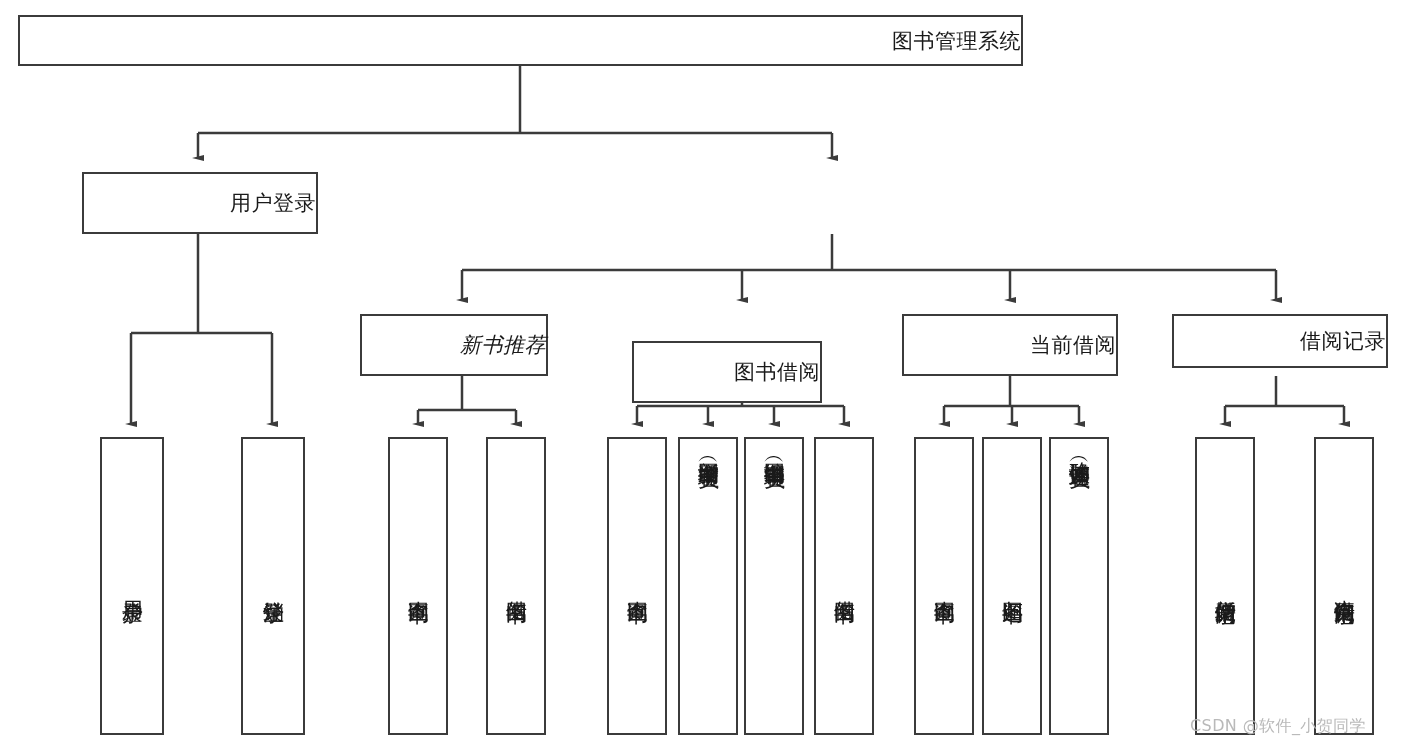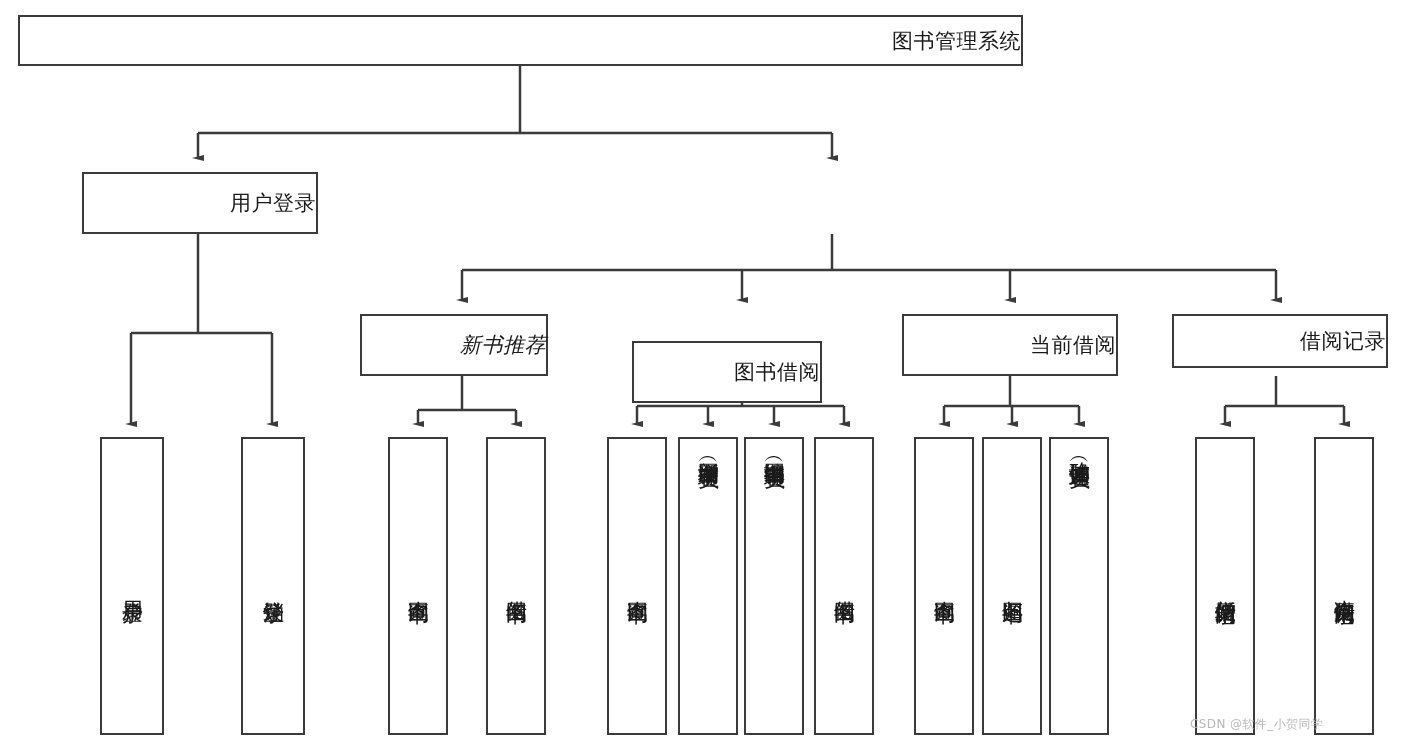--- a/index.html
+++ b/index.html
@@ -51,21 +51,21 @@
     white-space: nowrap;
   }
   .node.vert.top-aligned {
     justify-content: flex-start;
   }
   .node .label {
     display: block;
   }
   .watermark {
     position: absolute;
-    font-size: 12px;
+    font-size: 16px;
     color: #b9b9b9;
     white-space: nowrap;
     letter-spacing: 0.4px;
   }
 </style>
 </head>
 <body>
 
 <div id="canvas">
 

